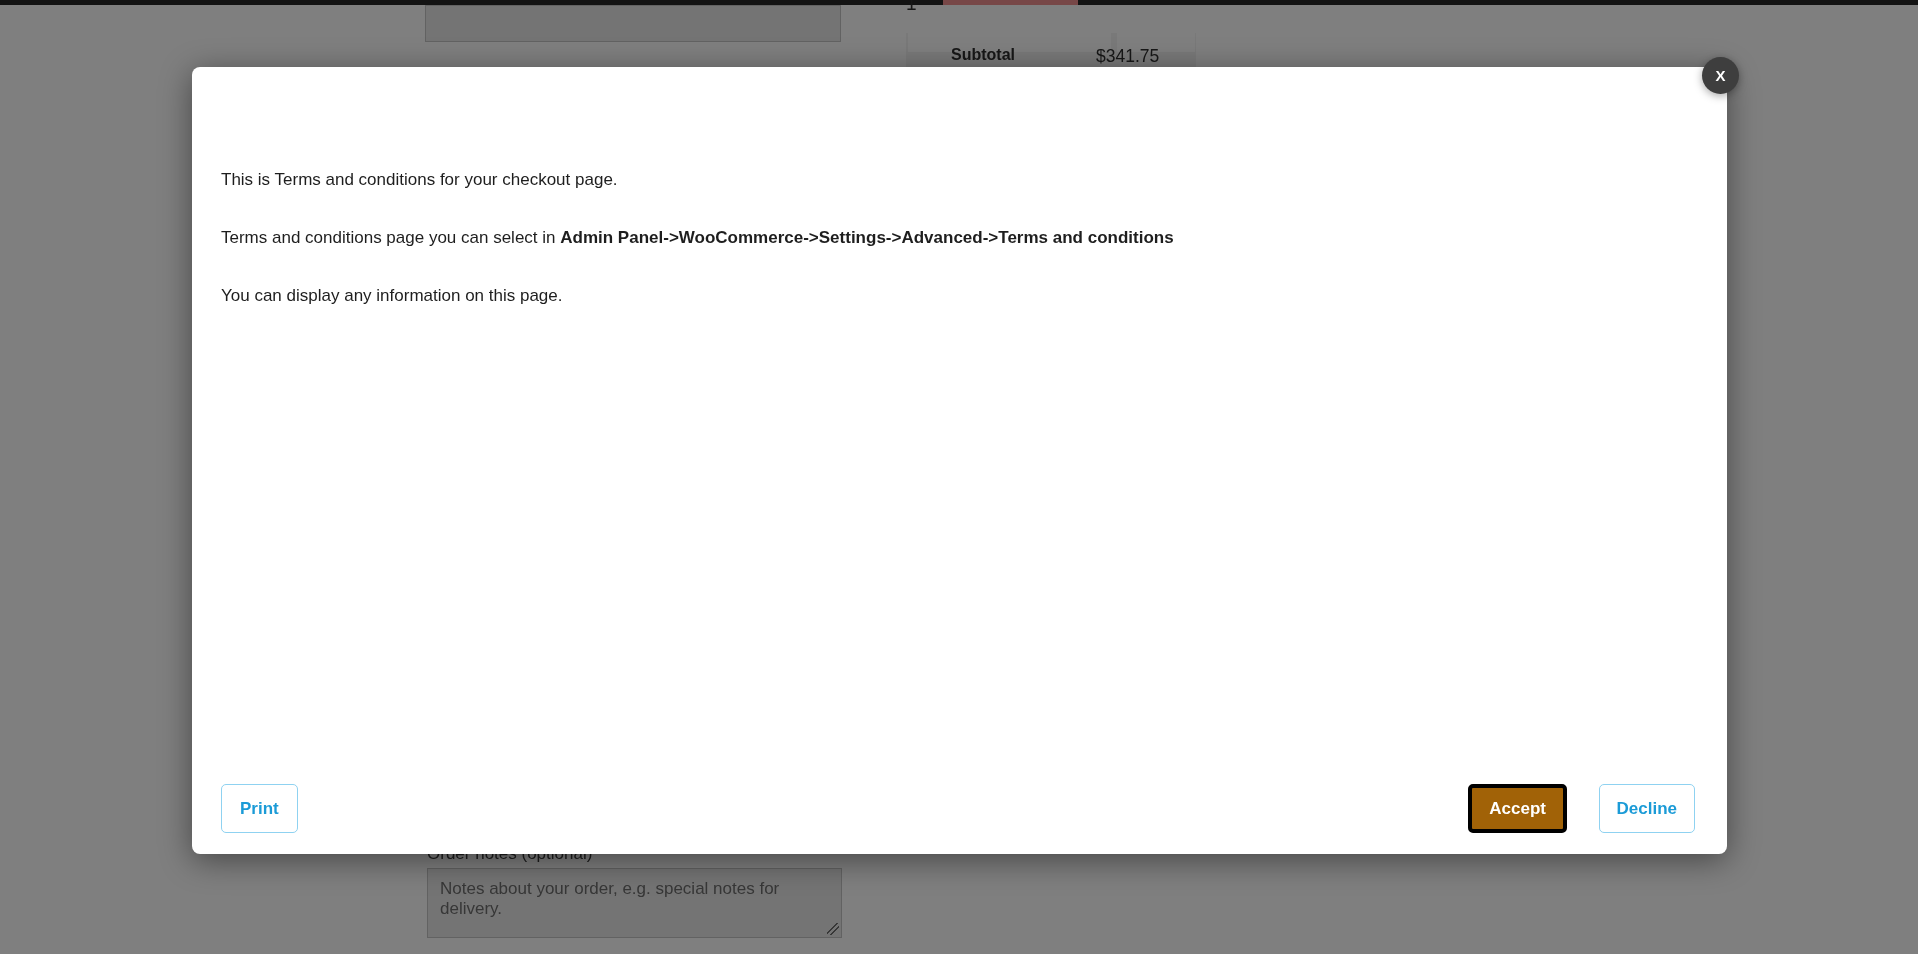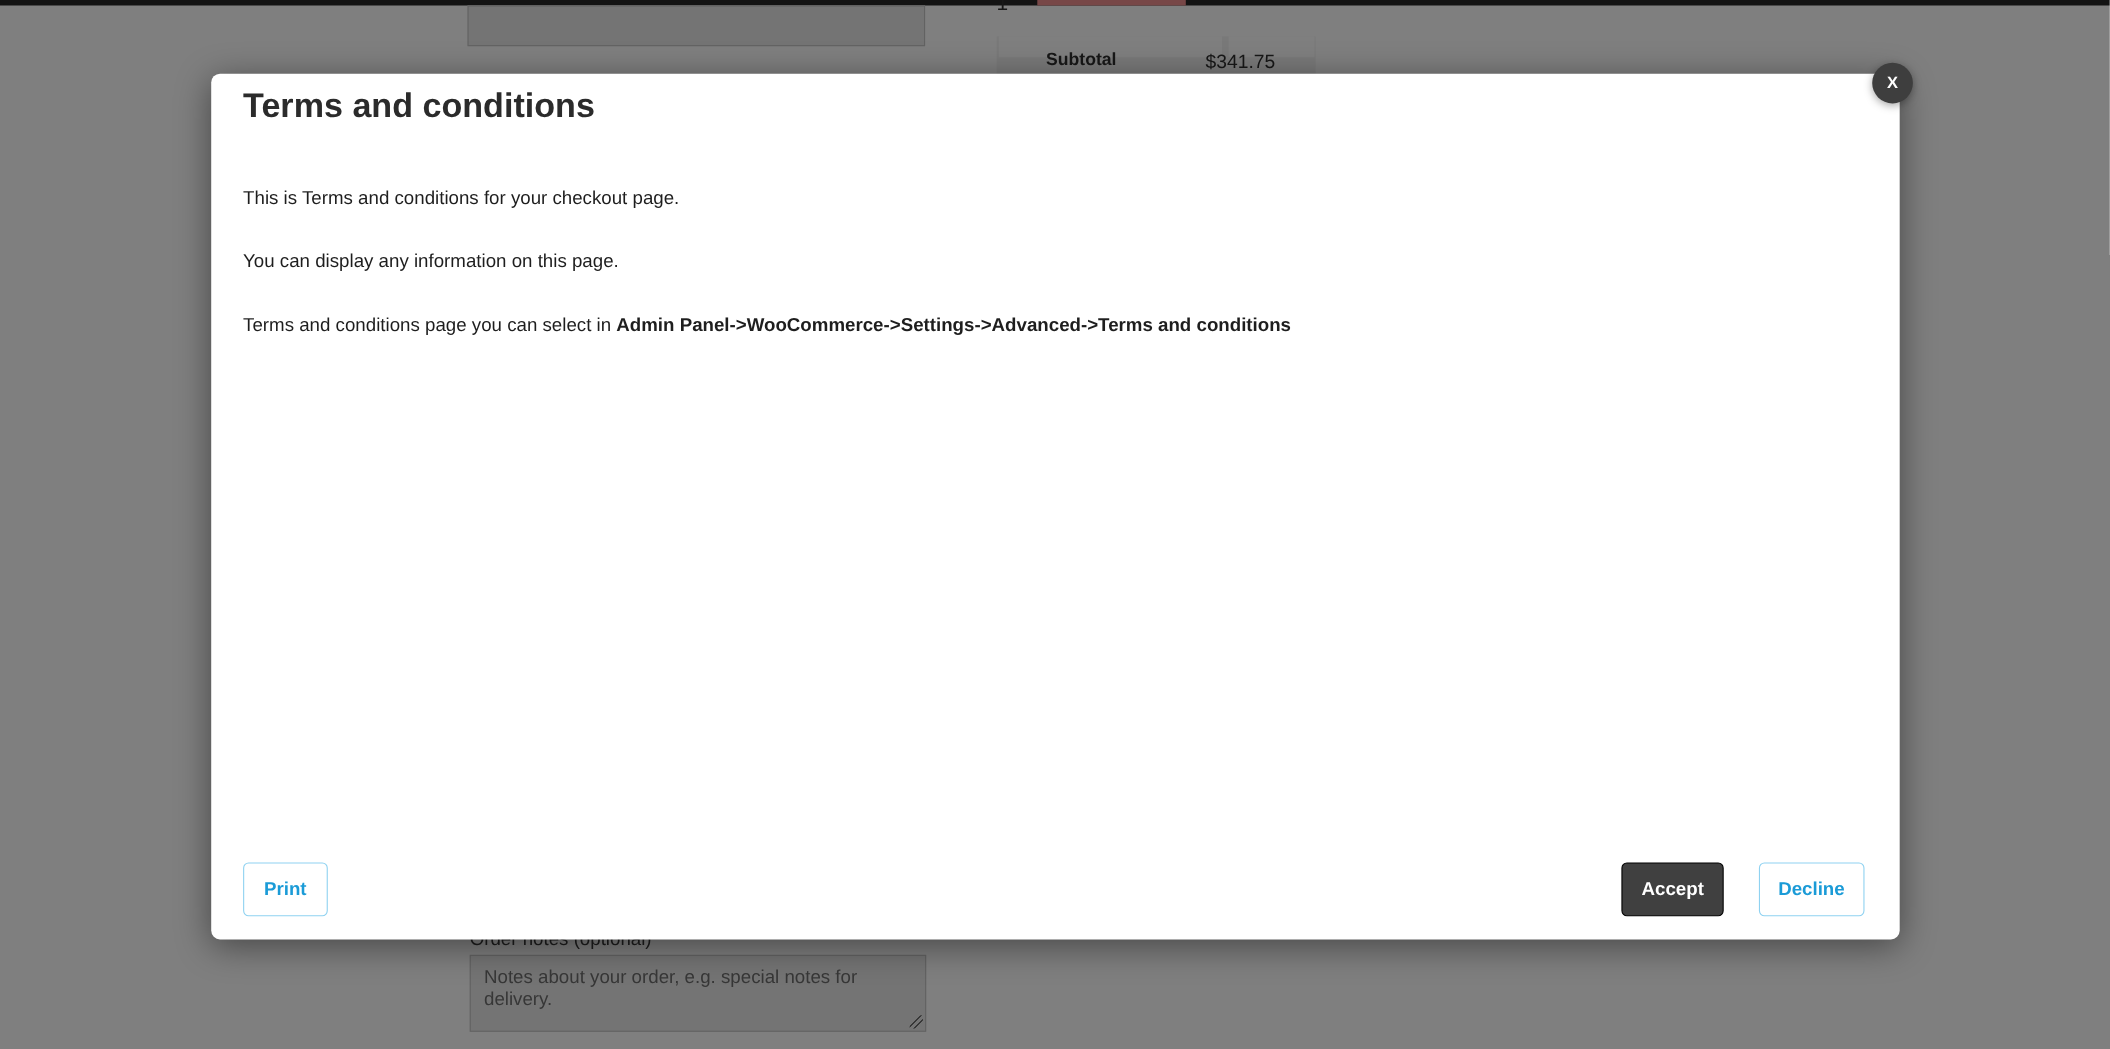--- a/index.html
+++ b/index.html
@@ -141,22 +141,22 @@
     font-size: 17px; font-weight: 700;
     cursor: pointer;
     padding: 0 18px;
   }
   .btn-outline {
     background: #ffffff;
     border: 1px solid #8fd2f1;
     color: #1b9bd7;
   }
   .btn-solid {
-    background: #404040;
-    border: 1px solid #000000;
+    background: #a16207;
+    border: 4px solid #000000;
     color: #ffffff;
   }
   .btn-print   { left: 29px; }
   .btn-accept  { right: 160px; padding: 0 17px; }
   .btn-decline { right: 32px;  padding: 2px 17px; }
 </style>
 </head>
 <body>
 
 <div class="screen">
@@ -180,26 +180,25 @@
       <div class="resize-handle"></div>
     </div>
   </div>
 
   <div class="overlay"></div>
 
   <div class="modal">
 
     <button class="close-btn">X</button>
 
-    <h1 class="modal-title">Terms and conditions</h1>
 
     <div class="modal-body">
       <p><span>This is Terms and conditions for your checkout page.</span><b></b></p>
+      <p><span>Terms and conditions page you can select in </span><b>Admin Panel-&gt;WooCommerce-&gt;Settings-&gt;Advanced-&gt;Terms and conditions</b></p>
       <p><span>You can display any information on this page.</span><b></b></p>
-      <p><span>Terms and conditions page you can select in </span><b>Admin Panel-&gt;WooCommerce-&gt;Settings-&gt;Advanced-&gt;Terms and conditions</b></p>
     </div>
 
     <button class="btn btn-outline btn-print">Print</button>
 
     <button class="btn btn-solid btn-accept">Accept</button>
 
     <button class="btn btn-outline btn-decline">Decline</button>
   </div>
 
 </div>

